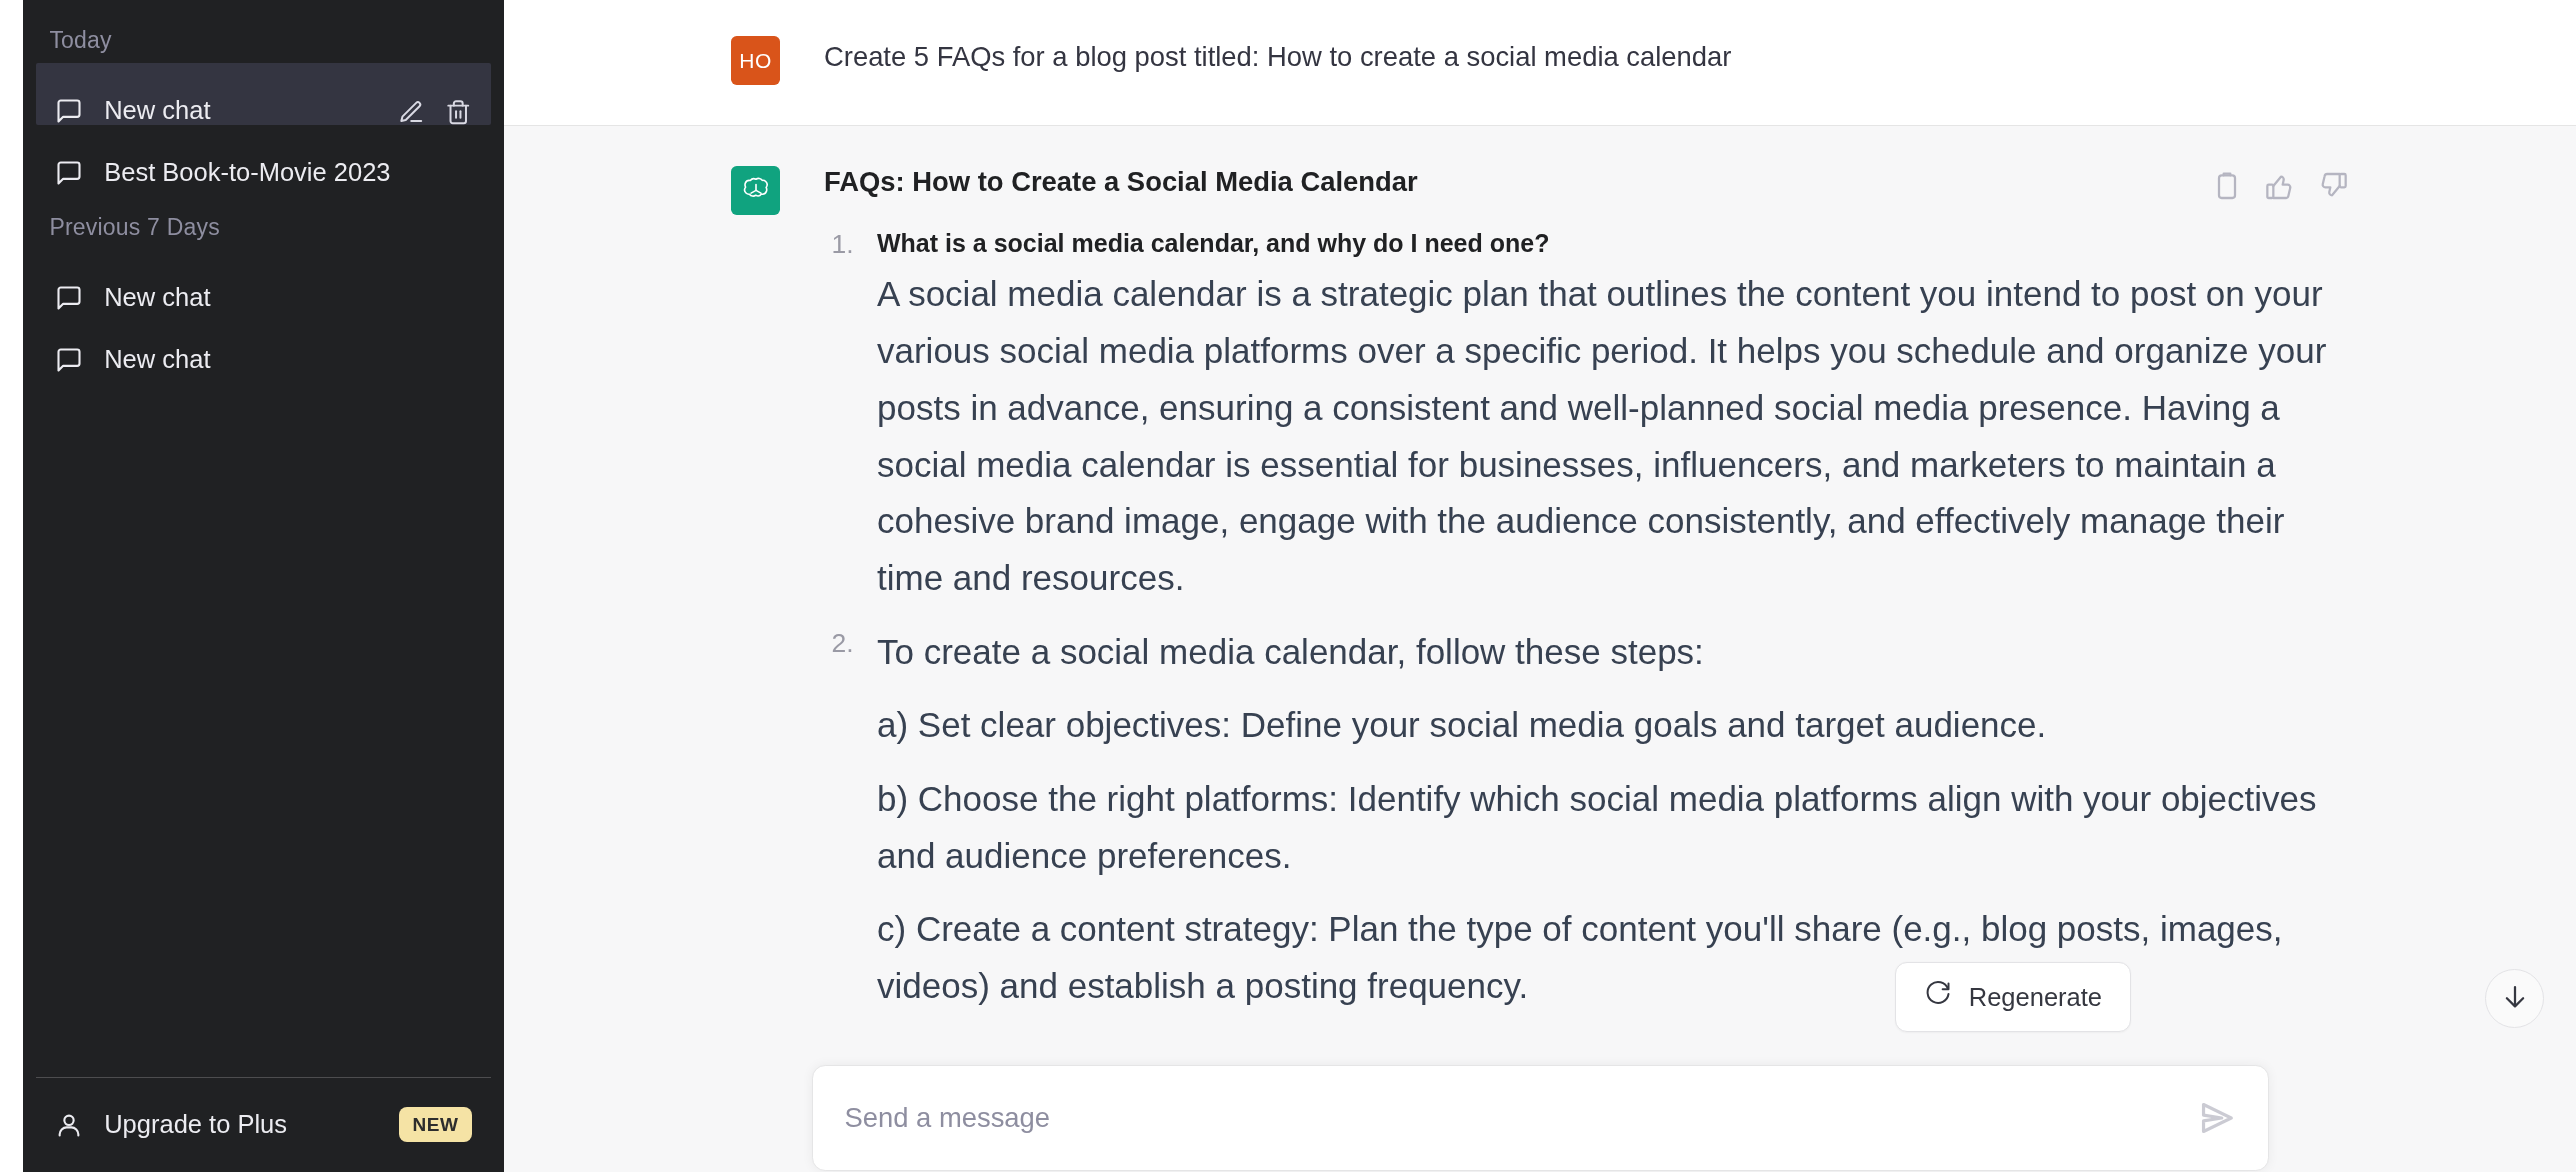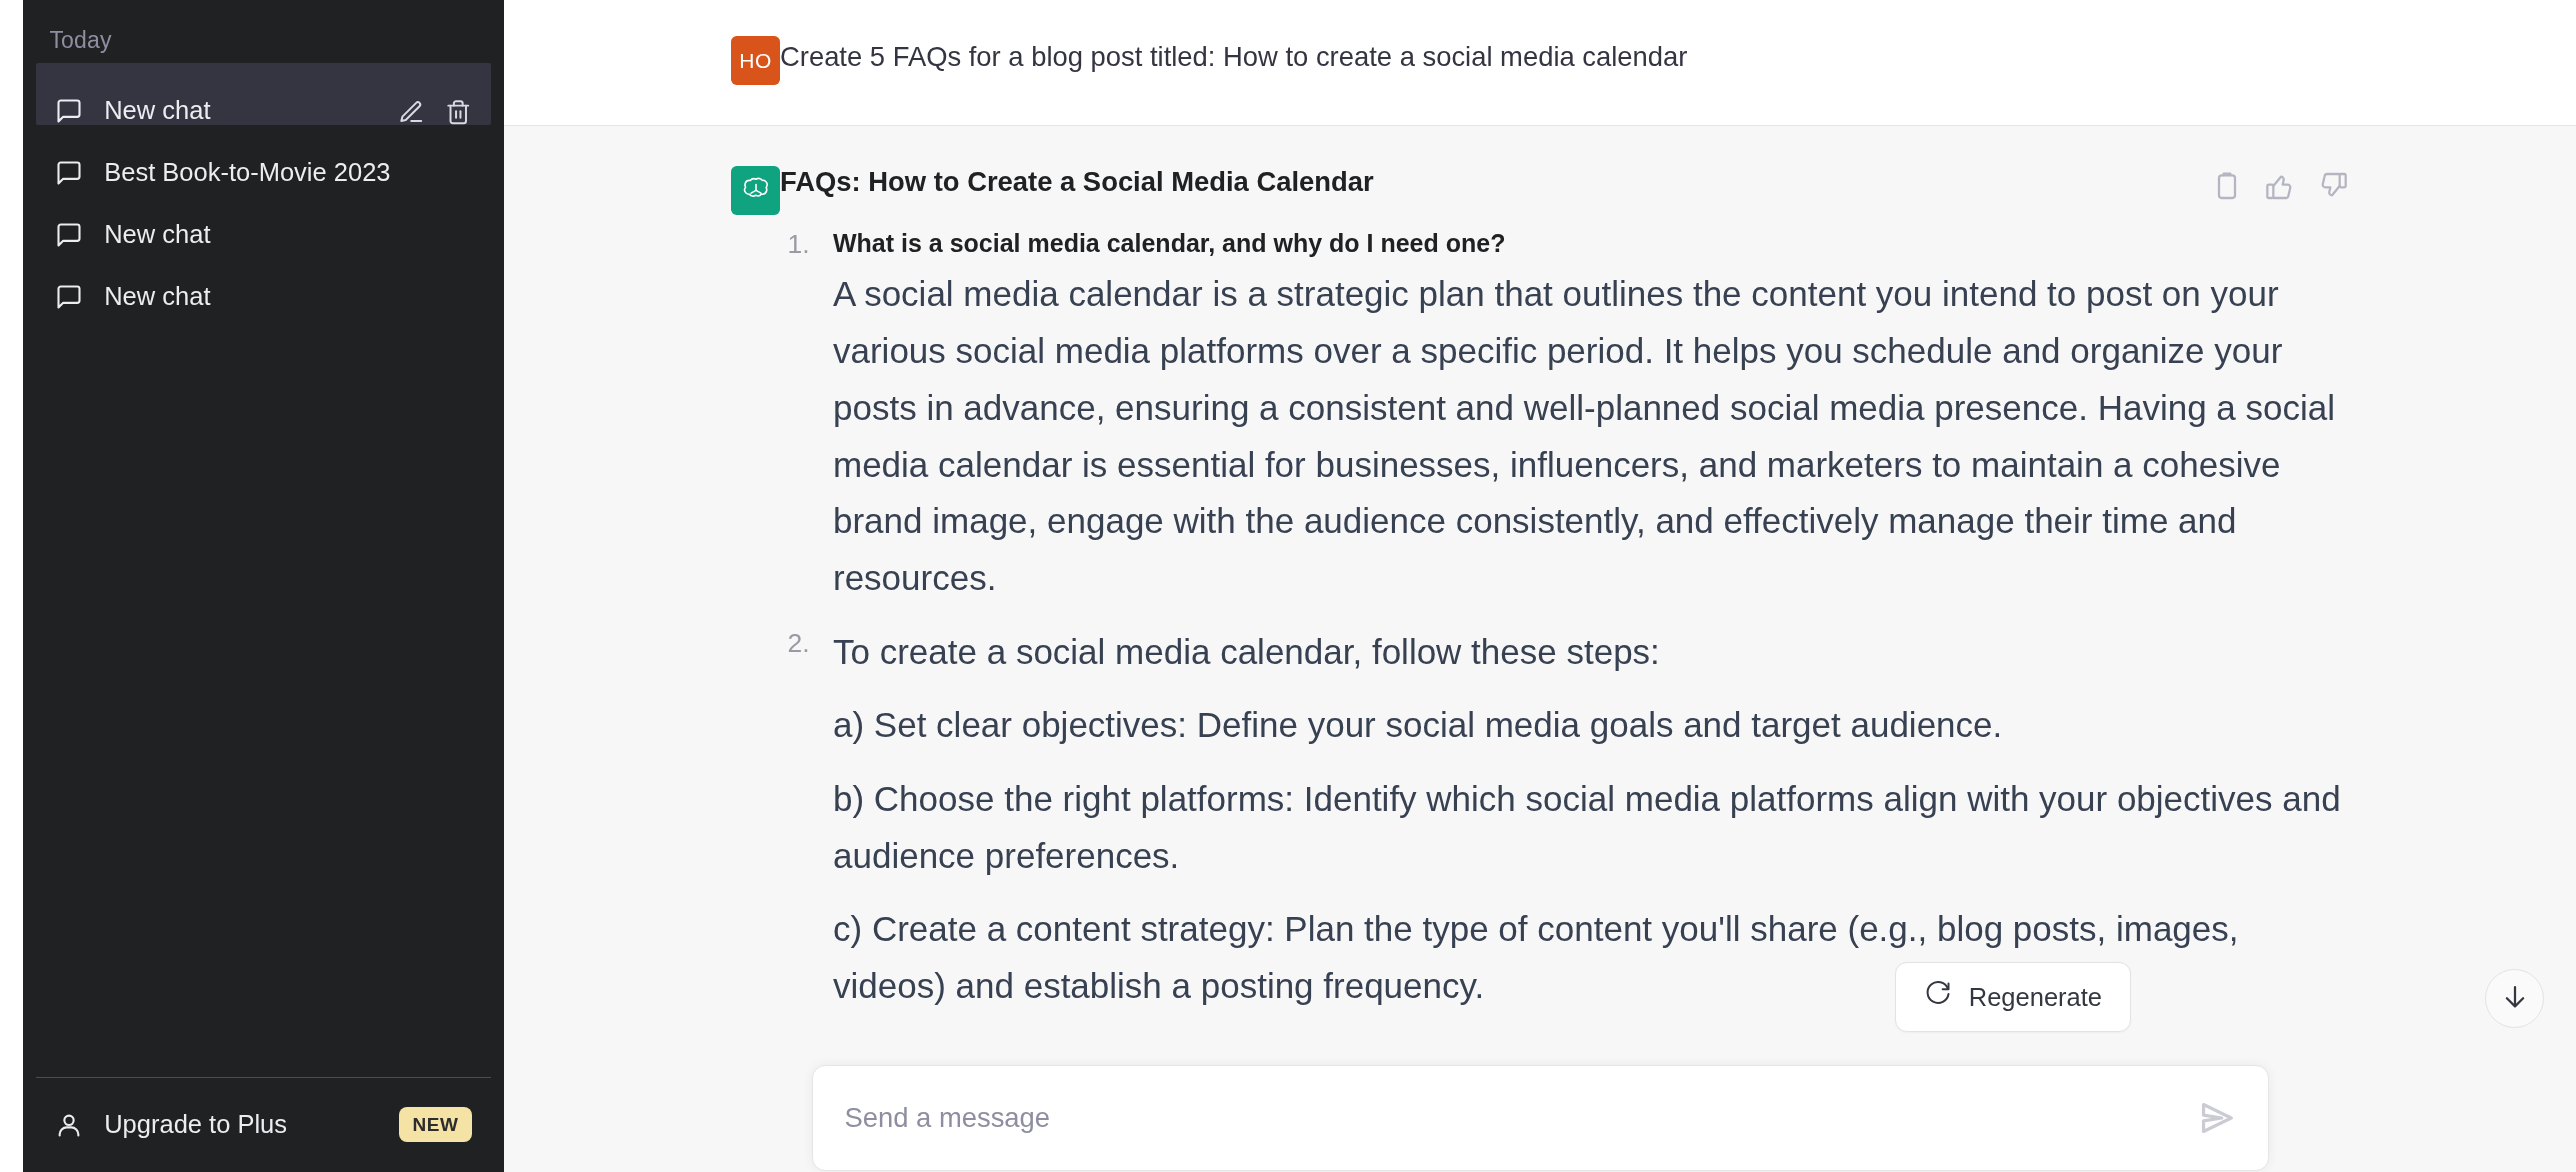--- a/index.html
+++ b/index.html
@@ -54,21 +54,21 @@
   
   .main {
     flex: 1 1 auto; height: 1172px; position: relative;
     background: #ffffff; overflow: hidden;
   }
   .thread { position: absolute; inset: 0; }
   .msg-row { width: 100%; display: flex; justify-content: center; }
   .msg-row.user { background: #ffffff; }
   .msg-row.assistant { background: #f7f7f8; border-top: 0.9px solid #e5e5e5; }
   .msg-inner {
-    width: 1618px; display: flex; 
+    width: 1618px; display: flex; gap: 44px;
     padding: 40px 0 40px 0; position: relative;
   }
   .msg-row.user .msg-inner { padding: 36px 0 40px 0; }
   .avatar {
     width: 49px; height: 49px; flex: 0 0 49px; border-radius: 5.7px;
     display: flex; align-items: center; justify-content: center;
   }
   .avatar.user { background: #d9541a; color: #fff; font-size: 21px; letter-spacing: 0.5px; }
   .avatar.bot { background: #10a37f; }
   .msg-body { flex: 1 1 auto; min-width: 0; color: #343541; }
@@ -169,20 +169,21 @@
 
       <div class="chat-item">
         <span class="icon-btn">
           <svg width="28" height="28" viewBox="0 0 24 24" fill="none" stroke="#ececf1" stroke-width="1.8" stroke-linecap="round" stroke-linejoin="round">
               <path d="M21 15a2 2 0 0 1-2 2H7l-4 4V5a2 2 0 0 1 2-2h14a2 2 0 0 1 2 2z"></path>
             </svg>
         </span>
         <span class="title">Best Book-to-Movie 2023</span>
       </div>
 
+      <div class="section-label">Previous 7 Days</div>
 
       <div class="chat-item">
         <span class="icon-btn">
           <svg width="28" height="28" viewBox="0 0 24 24" fill="none" stroke="#ececf1" stroke-width="1.8" stroke-linecap="round" stroke-linejoin="round">
               <path d="M21 15a2 2 0 0 1-2 2H7l-4 4V5a2 2 0 0 1 2-2h14a2 2 0 0 1 2 2z"></path>
             </svg>
         </span>
         <span class="title">New chat</span>
       </div>
 

